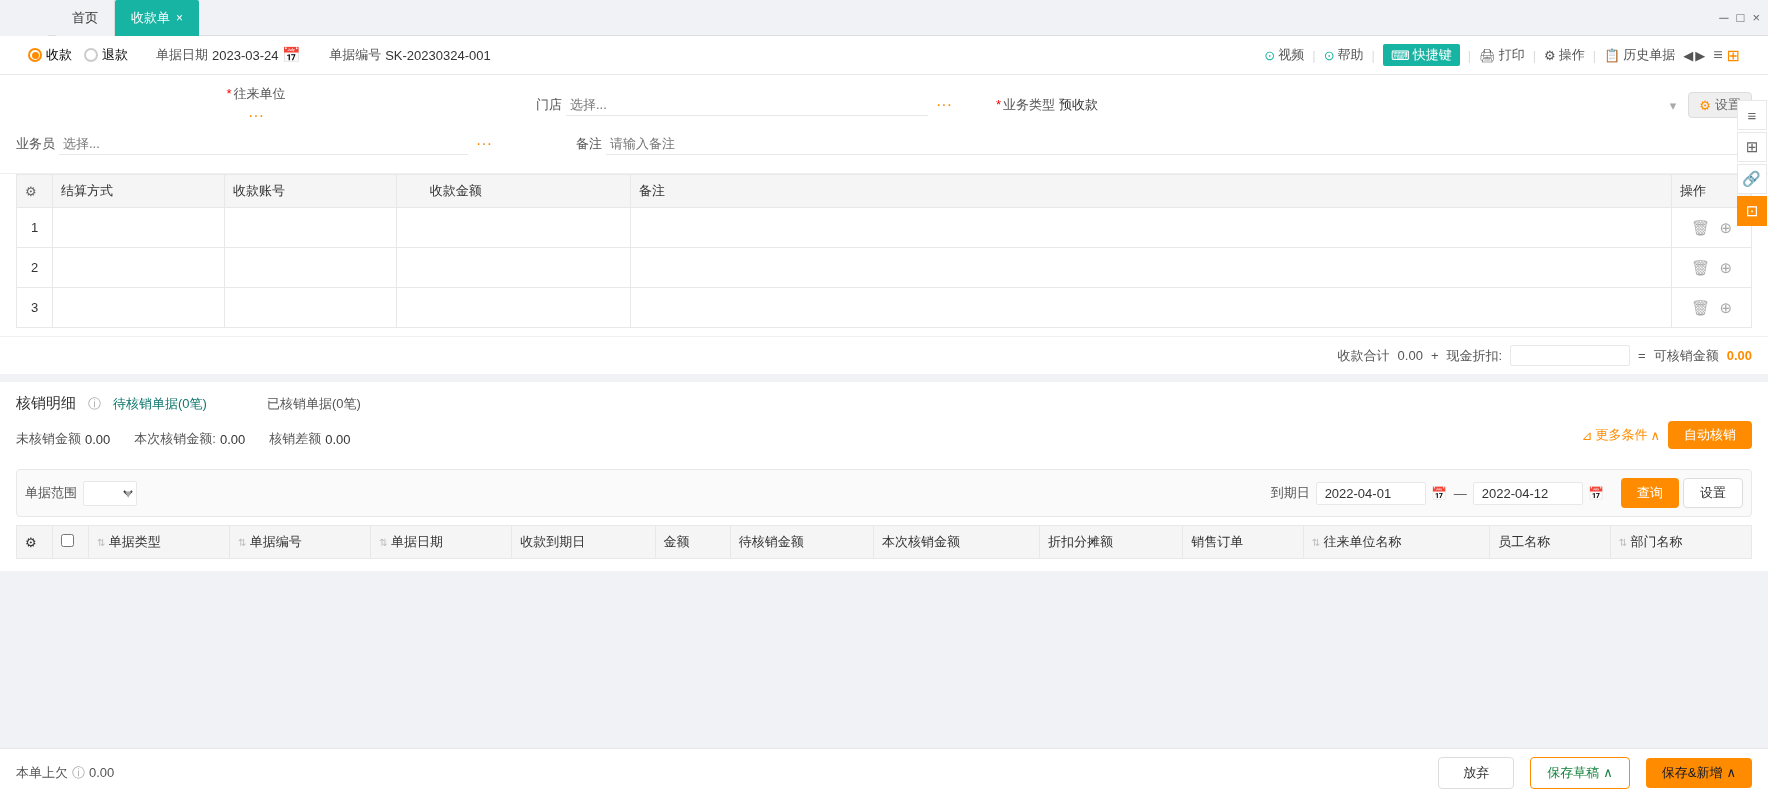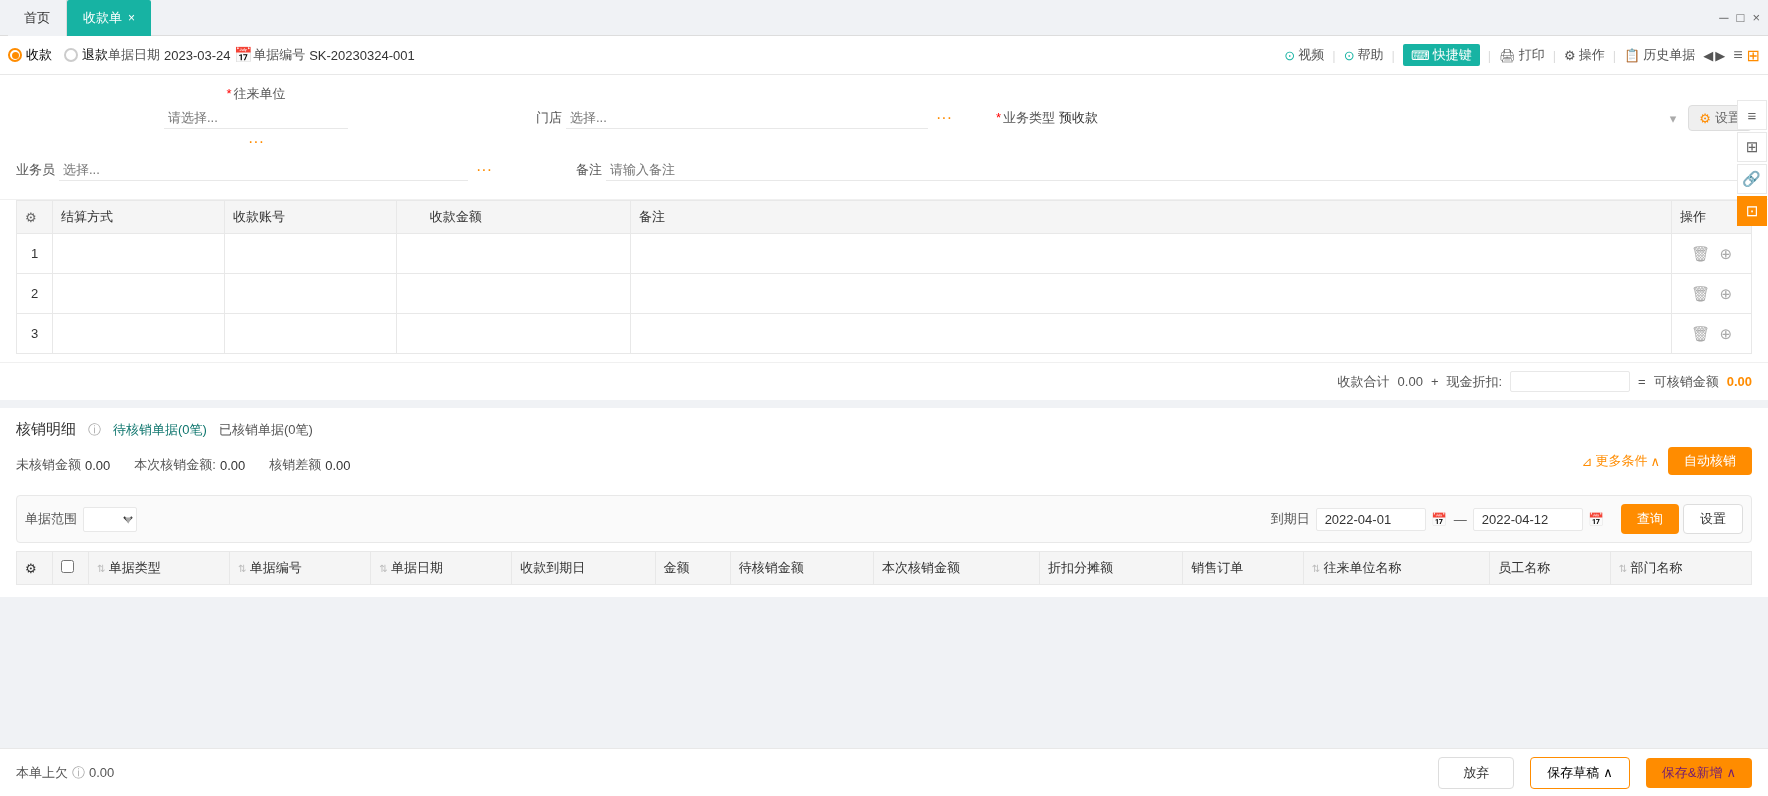--- a/index.html
+++ b/index.html
@@ -1,38 +1,38 @@
 <!DOCTYPE html>
 <html><head>
   <meta charset="utf-8">
   <style>
     * { box-sizing: border-box; margin: 0; padding: 0; font-family: 'Microsoft YaHei', Arial, sans-serif; font-size: 13px; }
     body { background: #f0f2f5; width: 1768px; min-height: 796px; overflow: hidden; }
 
     
     .tab-bar {
       display: flex; align-items: center; background: #f0f2f5; border-bottom: 1px solid #ddd;
-      height: 36px; padding: 0 8px;
+      height: 36px; padding: 0 8px; margin-left: 48px;
     }
     .tab-home {
       background: #f0f2f5; color: #333; padding: 0 16px; height: 36px; display: flex; align-items: center;
       cursor: pointer; font-size: 13px; border-right: 1px solid #ddd;
     }
     .tab-active {
       background: #17b3a3; color: #fff; padding: 0 16px; height: 36px; display: flex; align-items: center;
       cursor: pointer; font-size: 13px; border-radius: 2px 2px 0 0; gap: 6px;
     }
     .tab-close { color: #fff; font-size: 12px; cursor: pointer; }
     .tab-bar-spacer { flex: 1; }
     .tab-bar-controls { display: flex; gap: 8px; color: #666; font-size: 16px; }
 
     
     .toolbar {
-      display: flex; align-items: center; padding: 8px 8px; background: #fff;
-      border-bottom: 1px solid #e8e8e8; gap: 0;
+      display: flex; align-items: center; padding: 8px 28px; background: #fff;
+      border-bottom: 1px solid #e8e8e8; gap: 28px;
     }
     .radio-group { display: flex; gap: 12px; align-items: center; }
     .radio-item { display: flex; align-items: center; gap: 4px; cursor: pointer; }
     .radio-circle { width: 14px; height: 14px; border-radius: 50%; border: 2px solid #ff8c00; display: flex; align-items: center; justify-content: center; }
     .radio-circle.active::after { content: ''; width: 7px; height: 7px; border-radius: 50%; background: #ff8c00; display: block; }
     .radio-circle.inactive { border-color: #ccc; }
     .toolbar-field { display: flex; align-items: center; gap: 4px; color: #555; }
     .toolbar-value { color: #333; font-weight: normal; }
     .calendar-icon { color: #ff8c00; cursor: pointer; font-size: 15px; }
     .toolbar-spacer { flex: 1; }
@@ -90,21 +90,21 @@
       border: 1px solid #e8e8e8; border-radius: 2px; padding: 2px 6px;
       width: 120px; outline: none; font-size: 13px;
     }
 
     
     .verify-section { background: #fff; margin-top: 8px; padding: 12px 16px; }
     .verify-header { display: flex; align-items: center; gap: 12px; margin-bottom: 8px; }
     .verify-title { font-size: 15px; font-weight: normal; color: #333; }
     .info-icon { color: #aaa; cursor: pointer; font-size: 13px; }
     .verify-tab { color: #0f766e; font-size: 13px; cursor: pointer; }
-    .verify-tab-inactive { color: #555; font-size: 13px; cursor: pointer; }
+    .verify-tab-inactive { color: #555; font-size: 13px; cursor: pointer; margin-left: 48px; }
 
     .verify-stats { display: flex; align-items: center; gap: 24px; margin-bottom: 12px; }
     .stat-item { display: flex; align-items: center; gap: 4px; }
     .stat-label { color: #555; }
     .stat-value { color: #333; }
 
     .verify-filter { display: flex; align-items: center; justify-content: flex-end; gap: 8px; margin-bottom: 8px; }
     .filter-btn { color: #ff8c00; font-size: 12px; cursor: pointer; display: flex; align-items: center; gap: 3px; }
     .auto-btn {
       background: #ff8c00; color: #fff; border: none; padding: 5px 16px;
@@ -141,22 +141,22 @@
     
     .footer {
       position: fixed; bottom: 0; left: 0; right: 0; height: 48px;
       background: #fff; border-top: 1px solid #e8e8e8;
       display: flex; align-items: center; padding: 0 16px; gap: 16px;
     }
     .footer-info { display: flex; align-items: center; gap: 4px; color: #555; }
     .footer-info-icon { color: #aaa; }
     .footer-spacer { flex: 1; }
     .btn-abandon { border: 1px solid #ddd; background: #fff; color: #333; padding: 6px 24px; border-radius: 4px; cursor: pointer; font-size: 13px; }
-    .btn-draft { border: 1px solid #ff8c00; background: #fff; color: #000000; padding: 6px 16px; border-radius: 4px; cursor: pointer; font-size: 13px; display: flex; align-items: center; gap: 4px; }
-    .btn-save { background: #ff8c00; color: #701a75; border: none; padding: 6px 16px; border-radius: 4px; cursor: pointer; font-size: 13px; display: flex; align-items: center; gap: 4px; }
+    .btn-draft { border: 1px solid #ff8c00; background: #fff; color: #15803d; padding: 6px 16px; border-radius: 4px; cursor: pointer; font-size: 13px; display: flex; align-items: center; gap: 4px; }
+    .btn-save { background: #ff8c00; color: #0f172a; border: none; padding: 6px 16px; border-radius: 4px; cursor: pointer; font-size: 13px; display: flex; align-items: center; gap: 4px; }
 
     
     .right-sidebar {
       position: fixed; right: 0; top: 100px; width: 32px;
       display: flex; flex-direction: column; gap: 2px; align-items: center;
     }
     .sidebar-icon {
       width: 30px; height: 30px; display: flex; align-items: center; justify-content: center;
       border: 1px solid #e8e8e8; background: #fff; cursor: pointer; color: #666; font-size: 15px;
     }
@@ -241,21 +241,20 @@
       <span class="view-icon view-icon-active">⊞</span>
     </div>
   </div>
 </div>
 
 <div class="form-section">
   <div class="form-row">
 
     <div class="form-field" style="max-width:480px;flex-direction:column;">
       <span class="form-label required">往来单位</span>
-      <input class="form-input" type="text" placeholder="请选择..." style="">
       <span class="more-btn">···</span>
     </div>
     <div style="width:40px;"></div>
 
     <div class="form-field" style="max-width:420px;">
       <span class="form-label">门店</span>
       <input class="form-input" type="text" placeholder="选择..." style="">
       <span class="more-btn">···</span>
     </div>
     <div style="width:40px;"></div>

